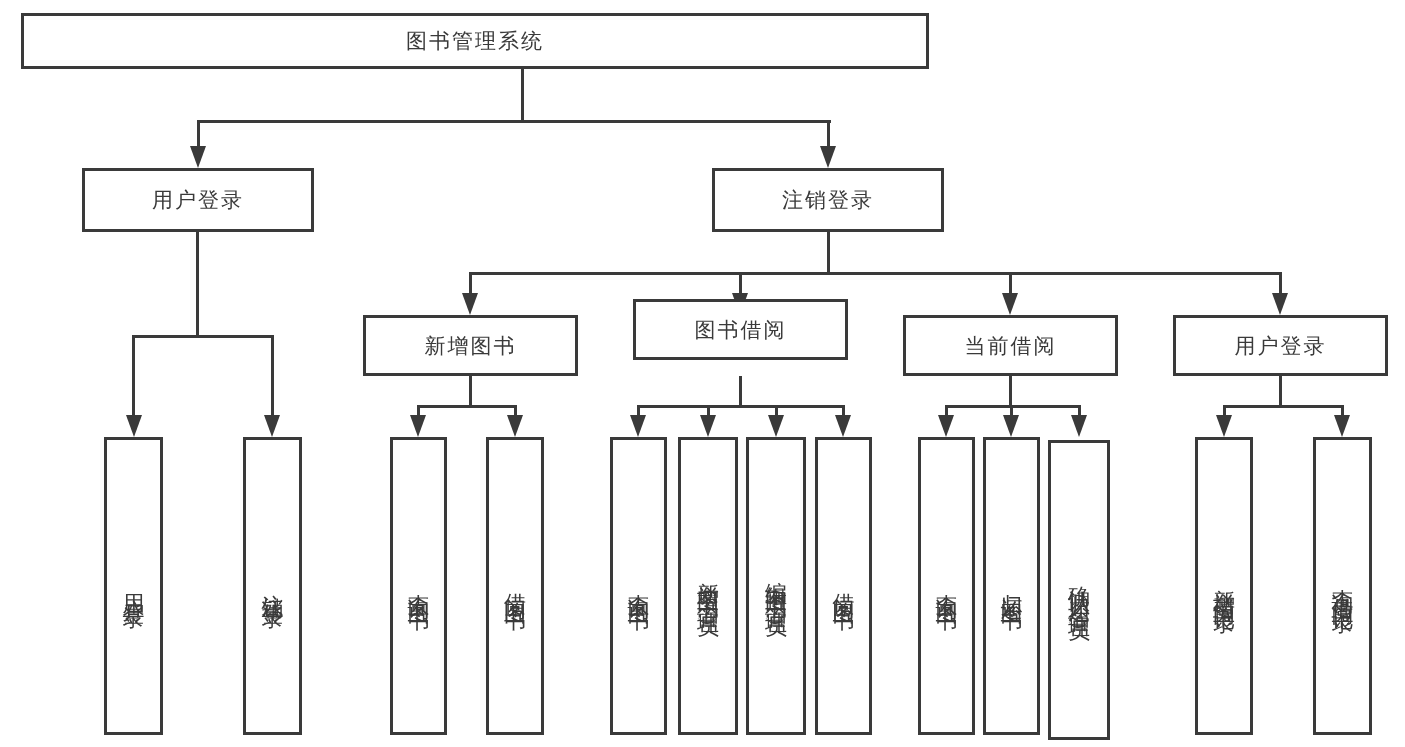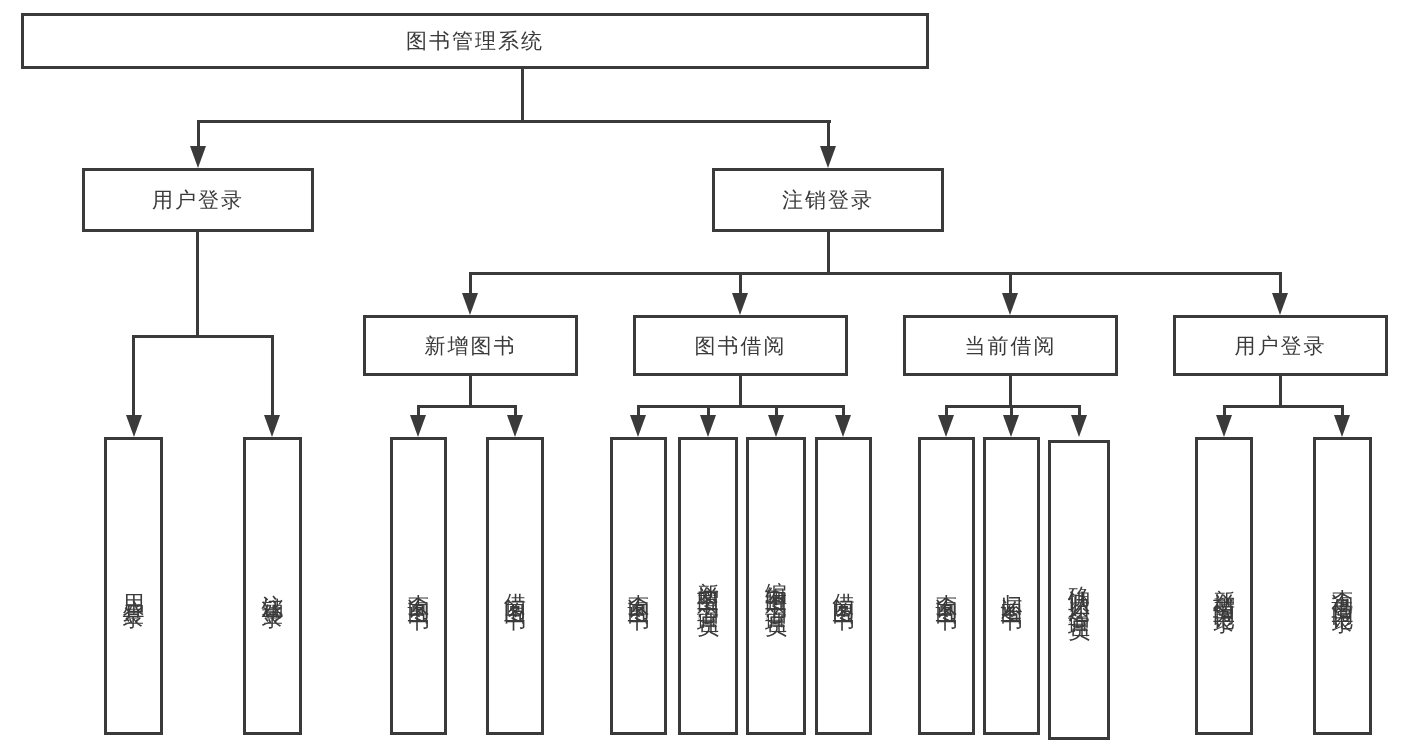--- a/index.html
+++ b/index.html
@@ -69,21 +69,21 @@
   <div class="vline" style="left:739px;top:272px;width:3px;height:21px;"></div>
   <div class="arrow-down" style="left:732px;top:293px;"></div>
   <div class="vline" style="left:1009px;top:272px;width:3px;height:21px;"></div>
   <div class="arrow-down" style="left:1002px;top:293px;"></div>
   <div class="vline" style="left:1279px;top:272px;width:3px;height:21px;"></div>
   <div class="arrow-down" style="left:1272px;top:293px;"></div>
 
   <div class="box" style="left:363px;top:315px;width:215px;height:61px;">
     <span>新增图书</span>
   </div>
-  <div class="box" style="left:633px;top:315px;width:215px;height:61px;">
+  <div class="box" style="left:633px;top:299px;width:215px;height:61px;">
     <span>图书借阅</span>
   </div>
   <div class="box" style="left:903px;top:315px;width:215px;height:61px;">
     <span>当前借阅</span>
   </div>
   <div class="box" style="left:1173px;top:315px;width:215px;height:61px;">
     <span>用户登录</span>
   </div>
 
   <div class="vline" style="left:469px;top:376px;width:3px;height:32px;"></div>

